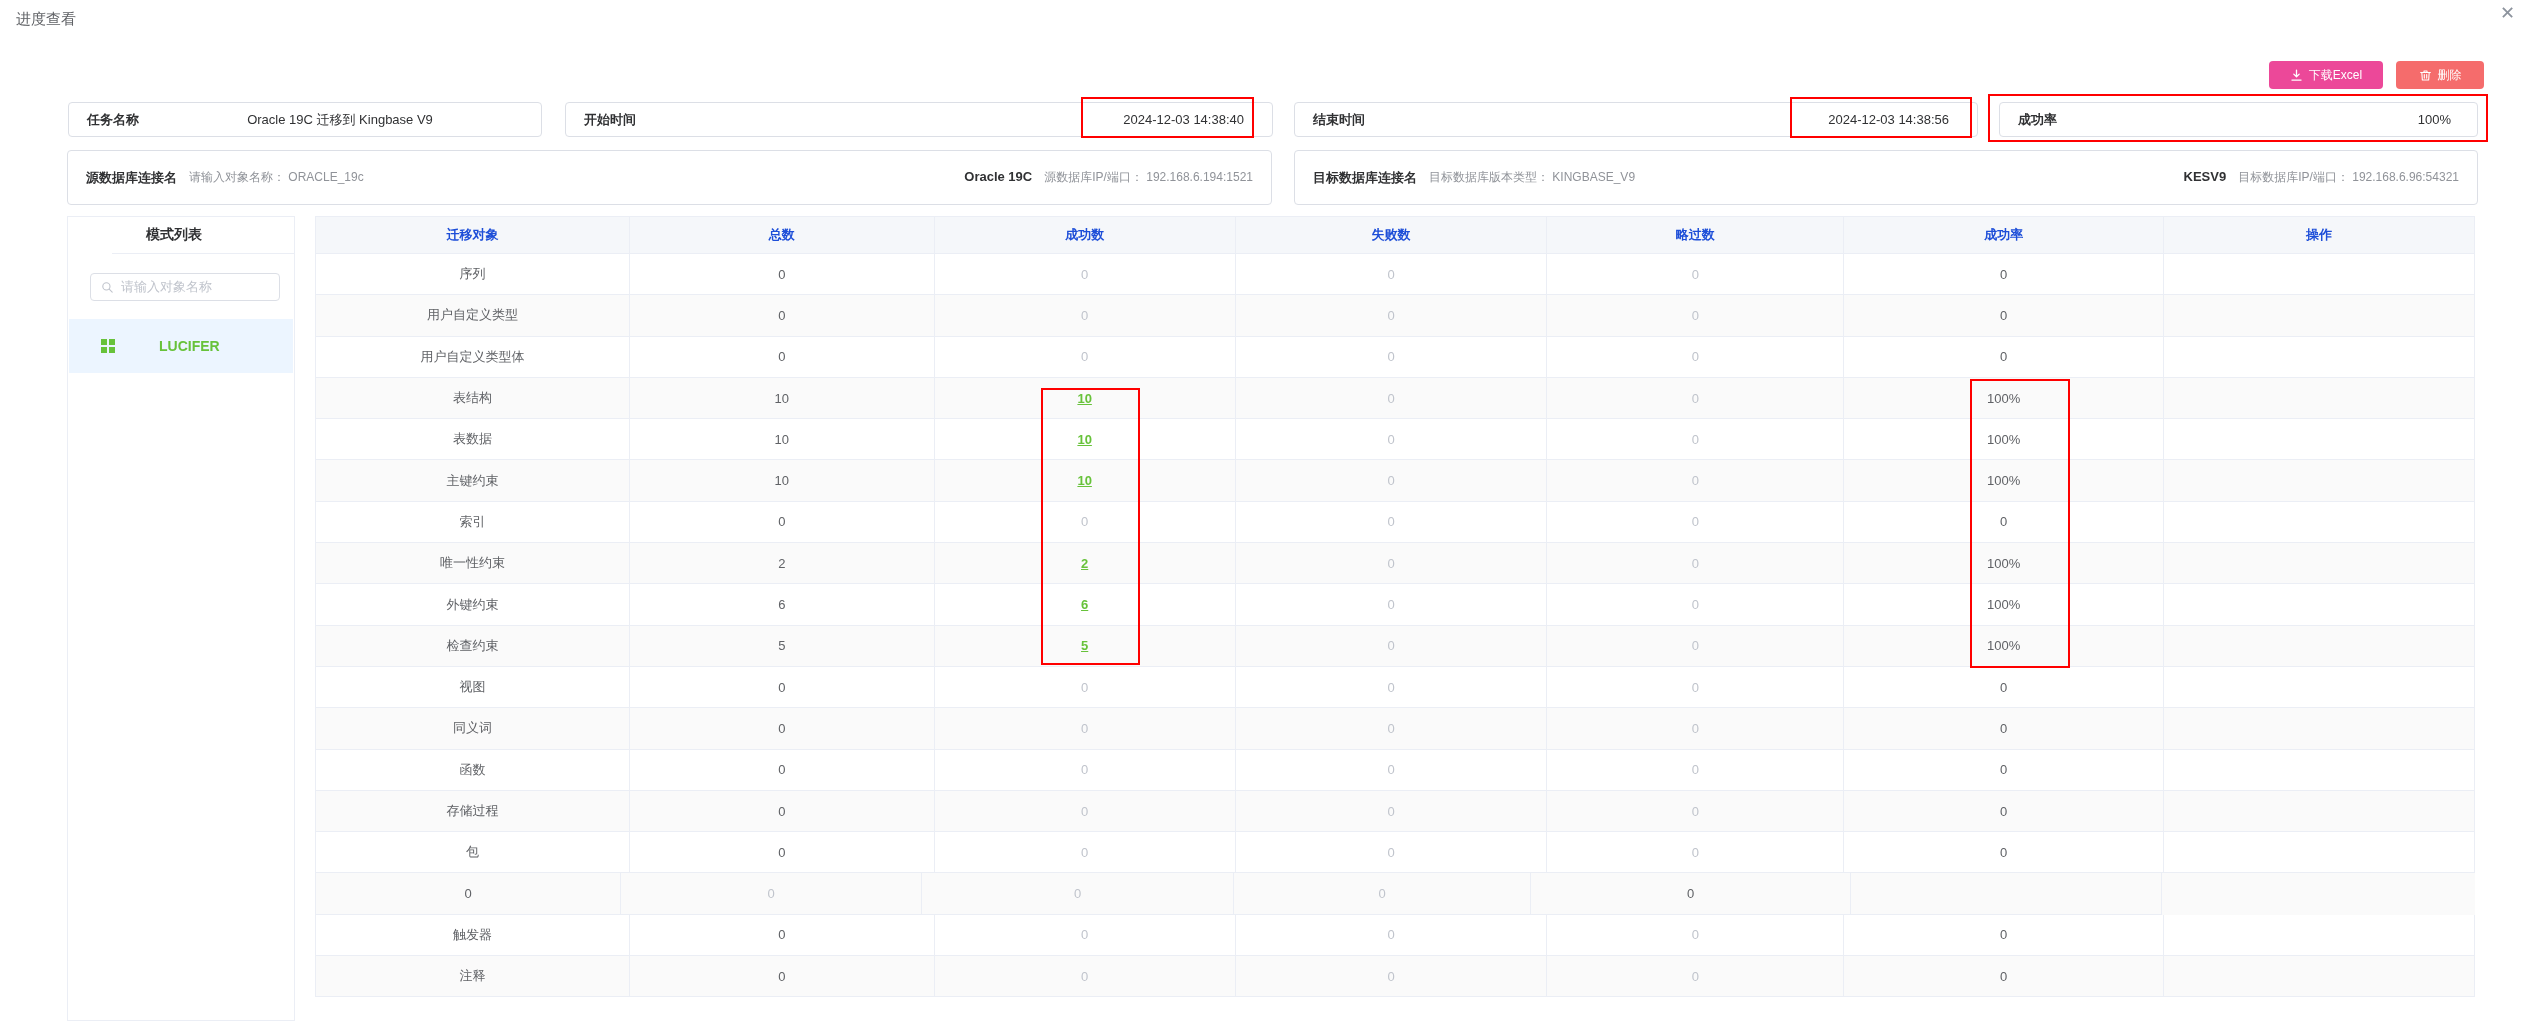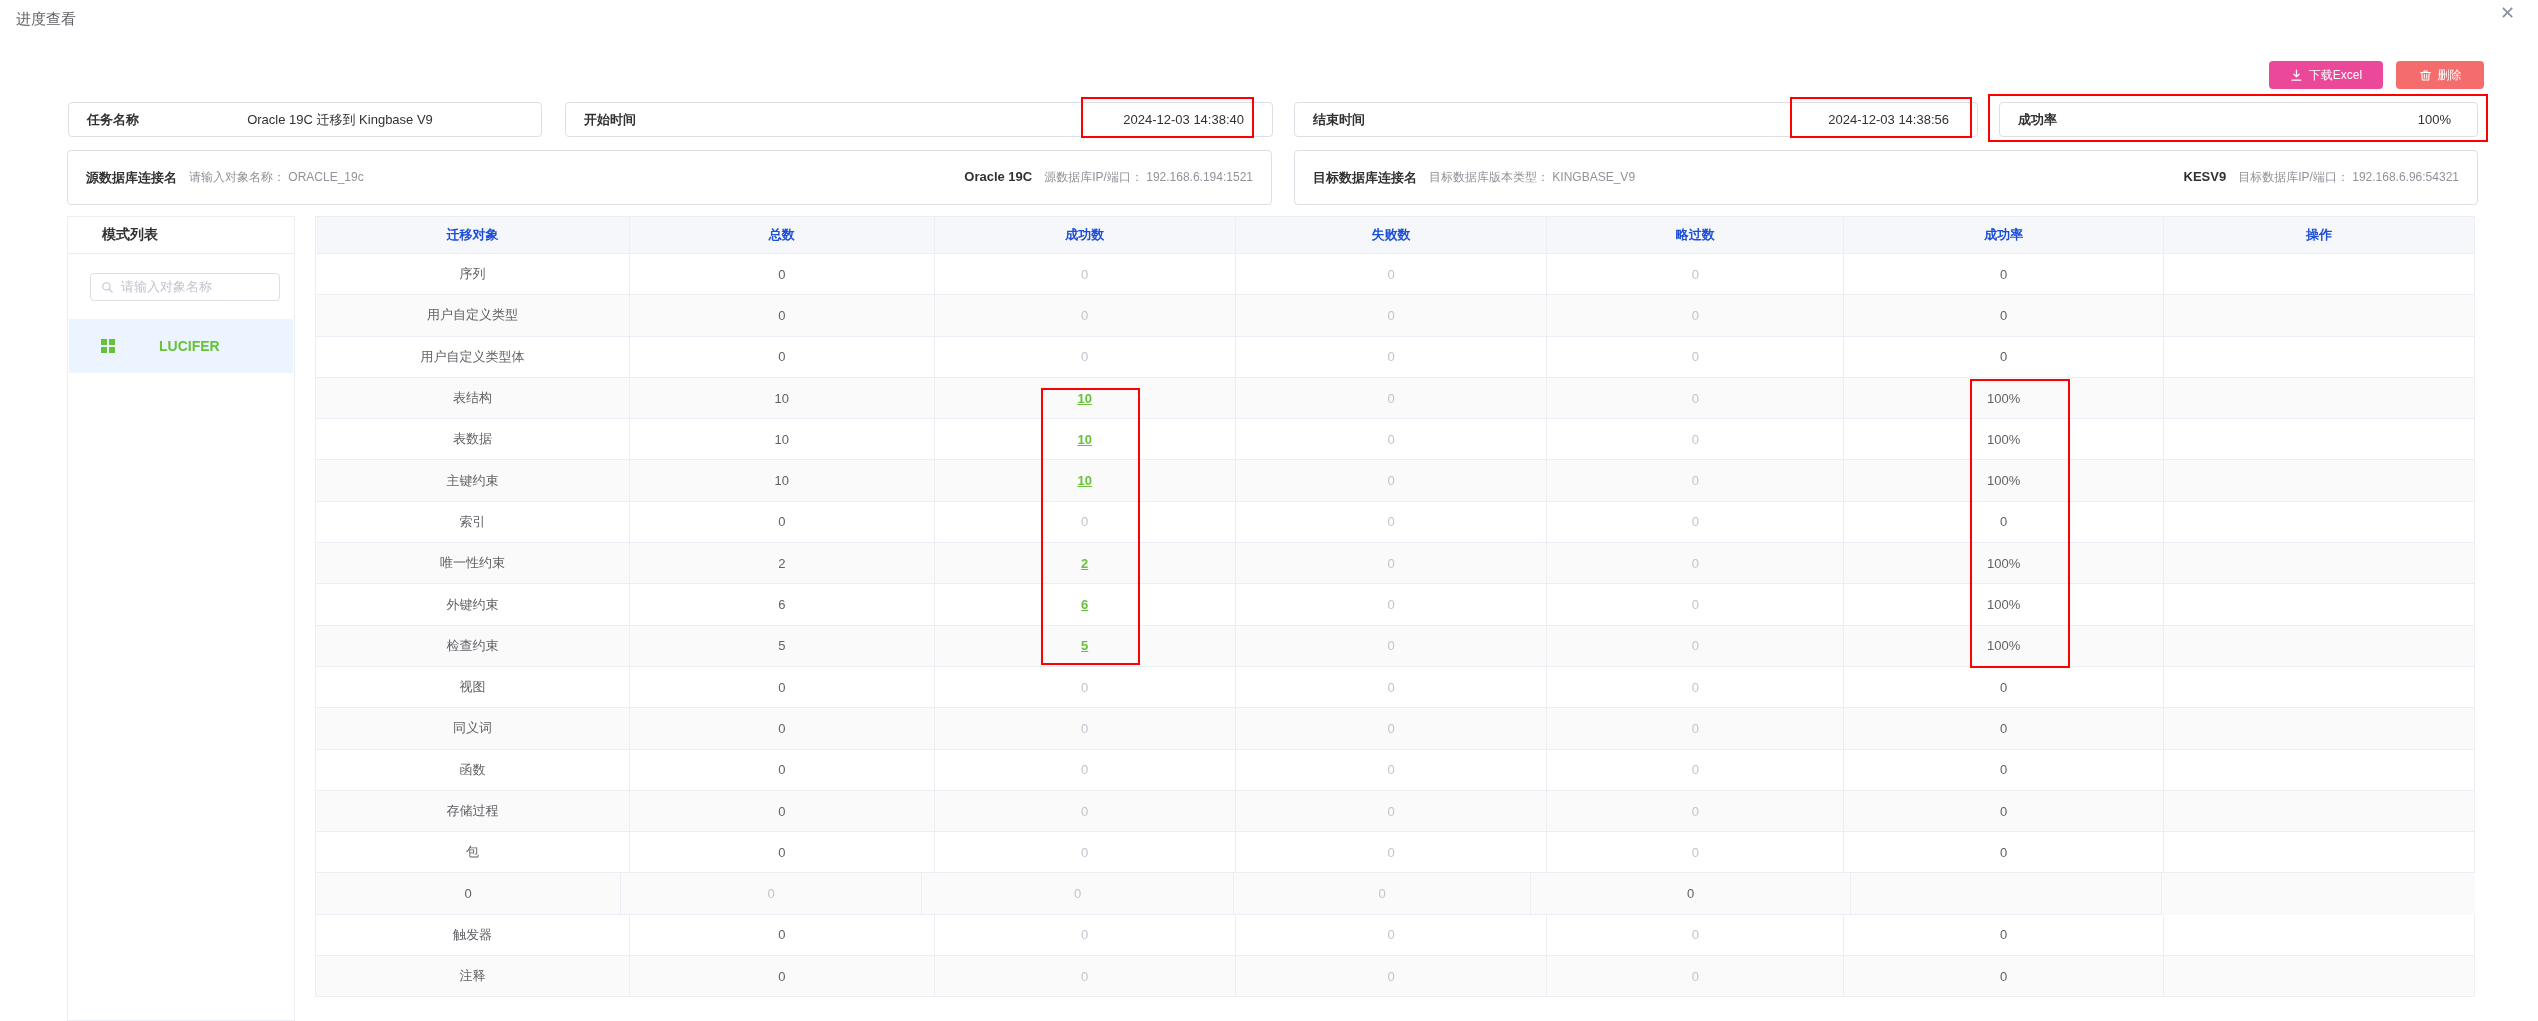--- a/index.html
+++ b/index.html
@@ -34,21 +34,21 @@
          box-sizing:border-box;display:flex;justify-content:space-between;align-items:center;padding:0 18px;}
   .p-source{left:67px;width:1205px;}
   .p-target{left:1294px;width:1184px;}
   .pcol{display:flex;flex-direction:row;gap:12px;}
   .pcol.right{text-align:right;}
   .pline1{font-size:13px;font-weight:700;color:#303133;}
   .pline2{font-size:12px;color:#909399;}
 
   
   .sidebar{position:absolute;left:67px;top:216px;width:228px;height:805px;border:1px solid #ebeef5;
-           box-sizing:border-box;background:#fff;}
+           box-sizing:border-box;background:#fff;padding-left:44px;}
   .sidebar-header{height:37px;border-bottom:1px solid #ebeef5;display:flex;align-items:center;
                   padding-left:34px;font-size:14px;font-weight:700;color:#303133;box-sizing:border-box;}
   .search-box{position:absolute;left:22px;top:56px;width:190px;height:28px;border:1px solid #dcdfe6;border-radius:4px;
               box-sizing:border-box;display:flex;align-items:center;gap:7px;padding-left:10px;background:#fff;}
   .search-box .ph{font-size:13px;color:#c0c4cc;}
   .schema-item{position:absolute;left:1px;top:102px;width:224px;height:54px;background:#ecf5ff;
                display:flex;align-items:center;gap:8px;padding-left:32px;box-sizing:border-box;cursor:pointer;}
   .schema-item .slabel{font-size:14px;font-weight:700;color:#67c23a;margin-left:36px;}
 
   

